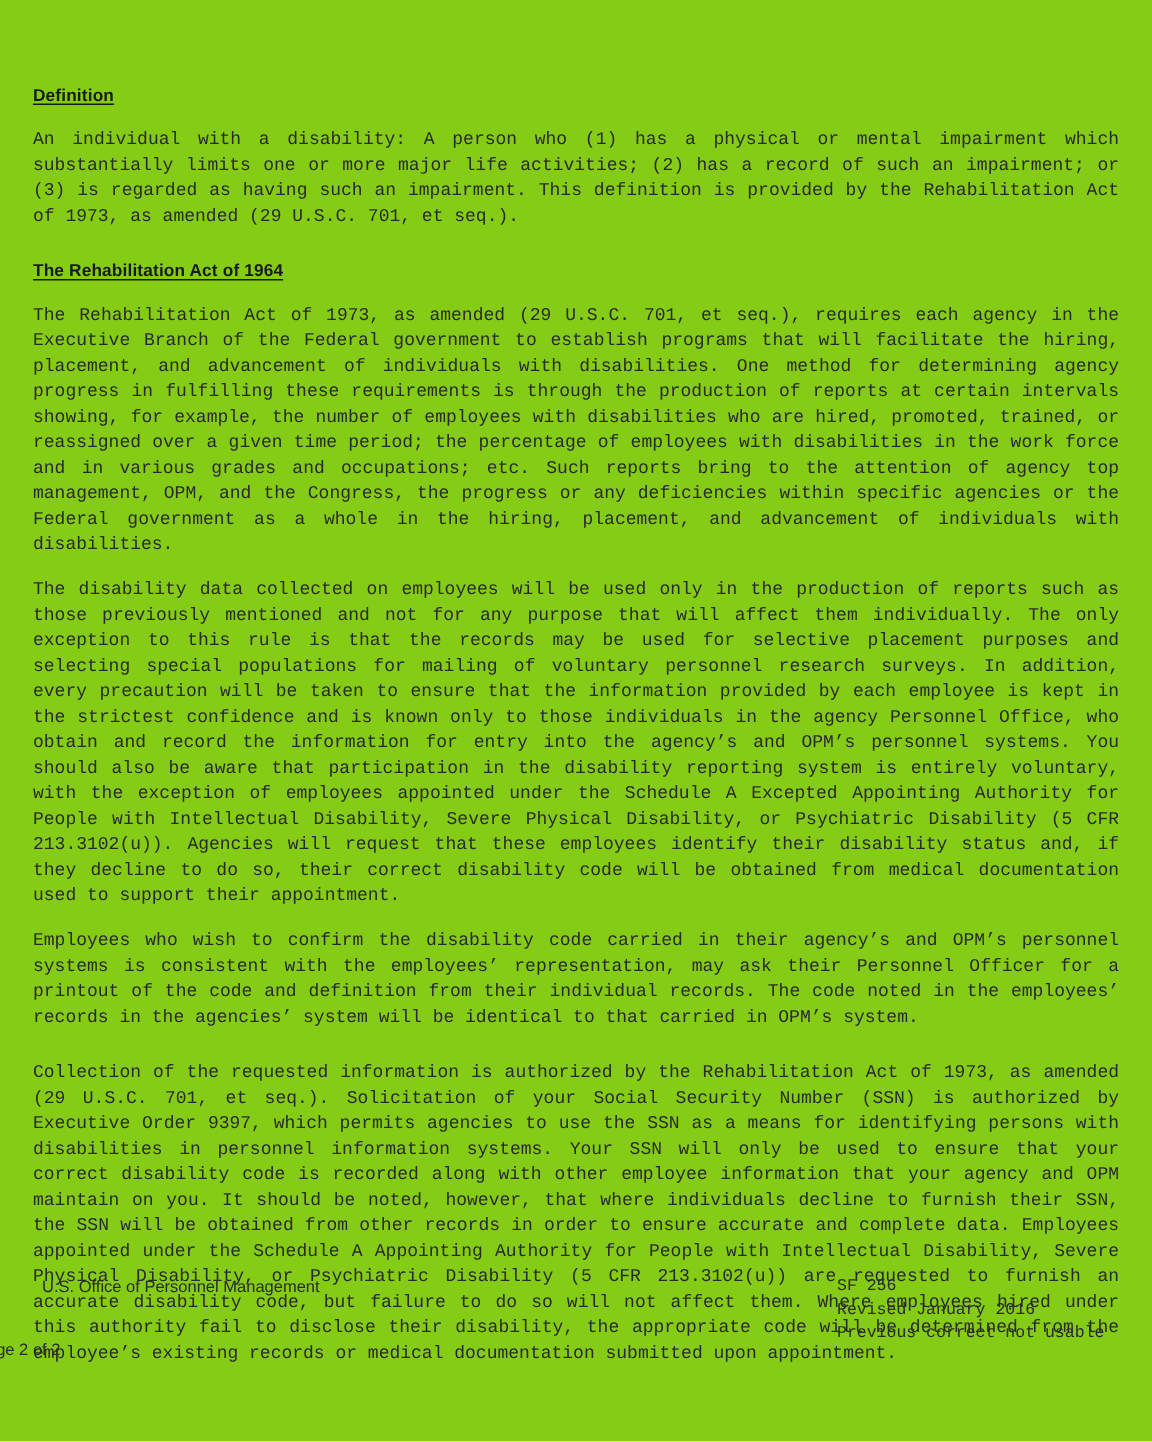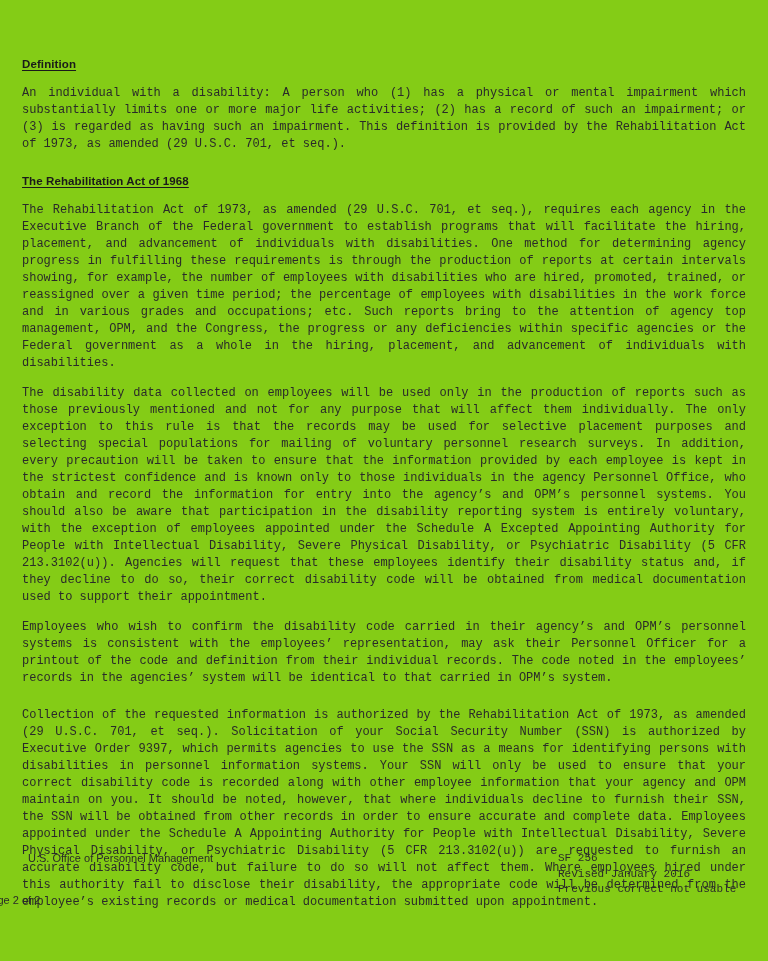--- a/index.html
+++ b/index.html
@@ -97,21 +97,21 @@
 <div class="page">
 
   <div class="content">
 
     <div class="block">
       <h2 class="section-heading"><span class="ul">Definition</span></h2>
       <p class="body-text">An individual with a disability: A person who (1) has a physical or mental impairment which substantially limits one or more major life activities; (2) has a record of such an impairment; or (3) is regarded as having such an impairment. This definition is provided by the Rehabilitation Act of 1973, as amended (29 U.S.C. 701, et seq.).</p>
     </div>
 
     <div class="block gap-before-heading">
-      <h2 class="section-heading"><span class="ul">The Rehabilitation Act of 1968</span></h2>
+      <h2 class="section-heading"><span class="ul">The Rehabilitation Act of 1964</span></h2>
       <p class="body-text">The Rehabilitation Act of 1973, as amended (29 U.S.C. 701, et seq.), requires each agency in the Executive Branch of the Federal government to establish programs that will facilitate the hiring, placement, and advancement of individuals with disabilities. One method for determining agency progress in fulfilling these requirements is through the production of reports at certain intervals showing, for example, the number of employees with disabilities who are hired, promoted, trained, or reassigned over a given time period; the percentage of employees with disabilities in the work force and in various grades and occupations; etc. Such reports bring to the attention of agency top management, OPM, and the Congress, the progress or any deficiencies within specific agencies or the Federal government as a whole in the hiring, placement, and advancement of individuals with disabilities.</p>
       <p class="body-text">The disability data collected on employees will be used only in the production of reports such as those previously mentioned and not for any purpose that will affect them individually. The only exception to this rule is that the records may be used for selective placement purposes and selecting special populations for mailing of voluntary personnel research surveys. In addition, every precaution will be taken to ensure that the information provided by each employee is kept in the strictest confidence and is known only to those individuals in the agency Personnel Office, who obtain and record the information for entry into the agency’s and OPM’s personnel systems. You should also be aware that participation in the disability reporting system is entirely voluntary, with the exception of employees appointed under the Schedule A Excepted Appointing Authority for People with Intellectual Disability, Severe Physical Disability, or Psychiatric Disability (5 CFR 213.3102(u)). Agencies will request that these employees identify their disability status and, if they decline to do so, their correct disability code will be obtained from medical documentation used to support their appointment.</p>
       <p class="body-text">Employees who wish to confirm the disability code carried in their agency’s and OPM’s personnel systems is consistent with the employees’ representation, may ask their Personnel Officer for a printout of the code and definition from their individual records. The code noted in the employees’ records in the agencies’ system will be identical to that carried in OPM’s system.</p>
     </div>
 
     <div class="block gap-before-heading">
       <p class="body-text">Collection of the requested information is authorized by the Rehabilitation Act of 1973, as amended (29 U.S.C. 701, et seq.). Solicitation of your Social Security Number (SSN) is authorized by Executive Order 9397, which permits agencies to use the SSN as a means for identifying persons with disabilities in personnel information systems. Your SSN will only be used to ensure that your correct disability code is recorded along with other employee information that your agency and OPM maintain on you. It should be noted, however, that where individuals decline to furnish their SSN, the SSN will be obtained from other records in order to ensure accurate and complete data. Employees appointed under the Schedule A Appointing Authority for People with Intellectual Disability, Severe Physical Disability, or Psychiatric Disability (5 CFR 213.3102(u)) are requested to furnish an accurate disability code, but failure to do so will not affect them. Where employees hired under this authority fail to disclose their disability, the appropriate code will be determined from the employee’s existing records or medical documentation submitted upon appointment.</p>
     </div>
 
   </div>

